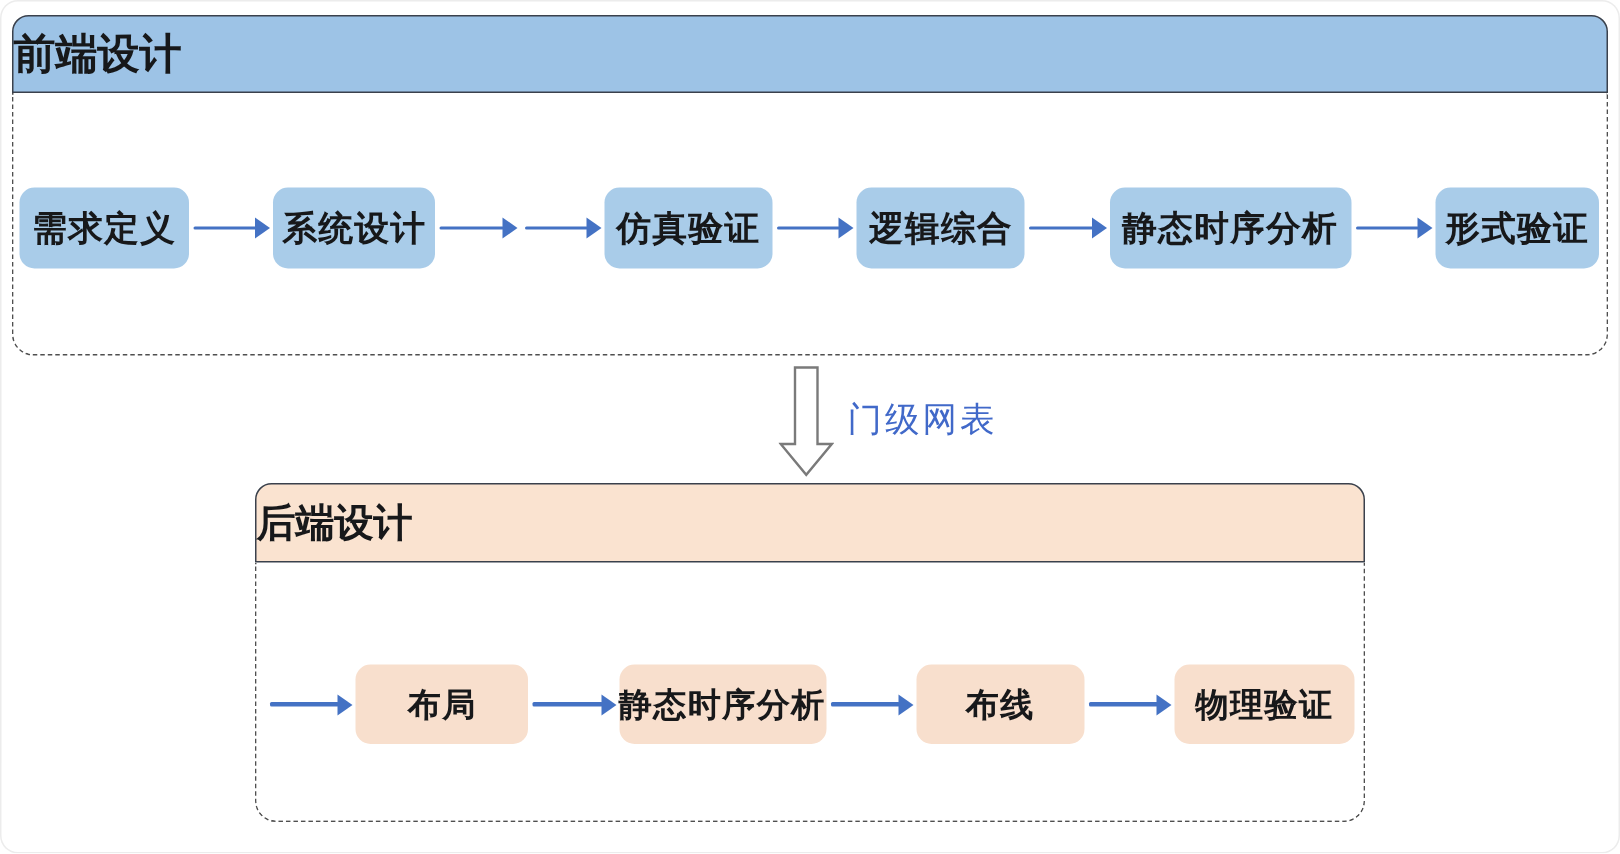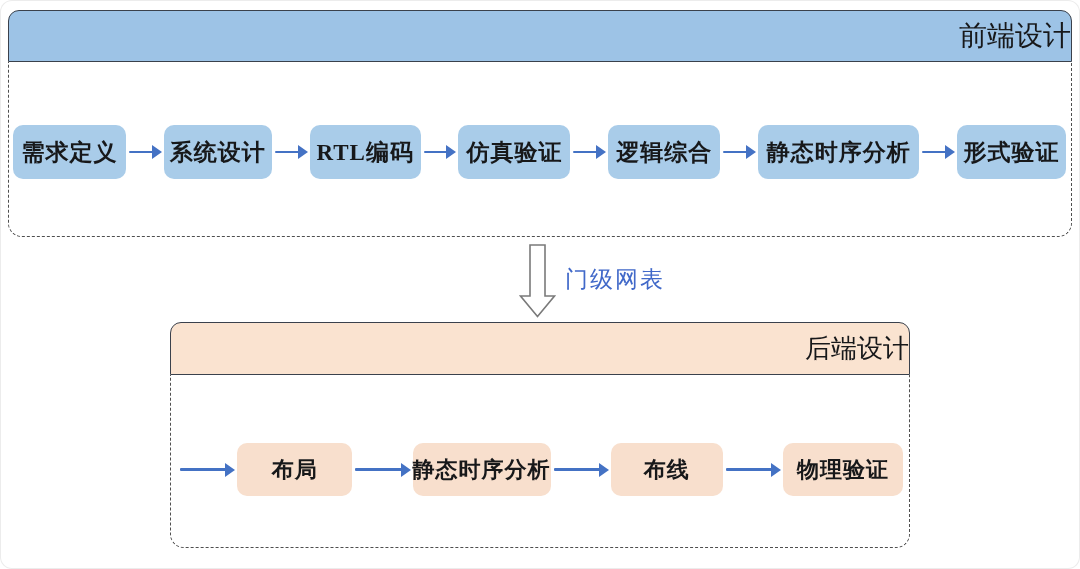--- a/index.html
+++ b/index.html
@@ -14,22 +14,22 @@
     width: 1080px; height: 569px;
     background: #ffffff;
     border-radius: 12px;
     box-shadow: inset 0 0 0 1px #ececec;
     overflow: hidden;
   }
 
   
   .panel { position: absolute; }
   .panel-header {
-    display: flex; align-items: center; justify-content: flex-end;
-    font-weight: normal;
+    display: flex; align-items: center; justify-content: flex-start;
+    font-weight: bold;
     color: var(--text-color, #17181a);
     border: 1.6px solid var(--header-border, #3a414c);
     border-radius: 11px 11px 0 0;
   }
   .panel-body {
     position: relative;
     border-left: 1.6px dashed var(--dash-border, #4f4f4f);
     border-right: 1.6px dashed var(--dash-border, #4f4f4f);
     border-bottom: 1.6px dashed var(--dash-border, #4f4f4f);
     border-radius: 0 0 14px 14px;
@@ -97,21 +97,20 @@
   <section class="panel front">
     <header class="panel-header">
       <span>前端设计</span>
     </header>
     <div class="panel-body">
       <div class="flow-row">
         <div class="node blue" style="width:113px">需求定义</div>
         <div class="conn"></div>
         <div class="node blue" style="width:108px">系统设计</div>
         <div class="conn"></div>
-        <div class="node blue" style="width:111px">RTL编码</div>
         <div class="conn"></div>
         <div class="node blue" style="width:112px">仿真验证</div>
         <div class="conn"></div>
         <div class="node blue" style="width:112px">逻辑综合</div>
         <div class="conn"></div>
         <div class="node blue" style="width:161px">静态时序分析</div>
         <div class="conn"></div>
         <div class="node blue" style="width:109px">形式验证</div>
       </div>
     </div>

